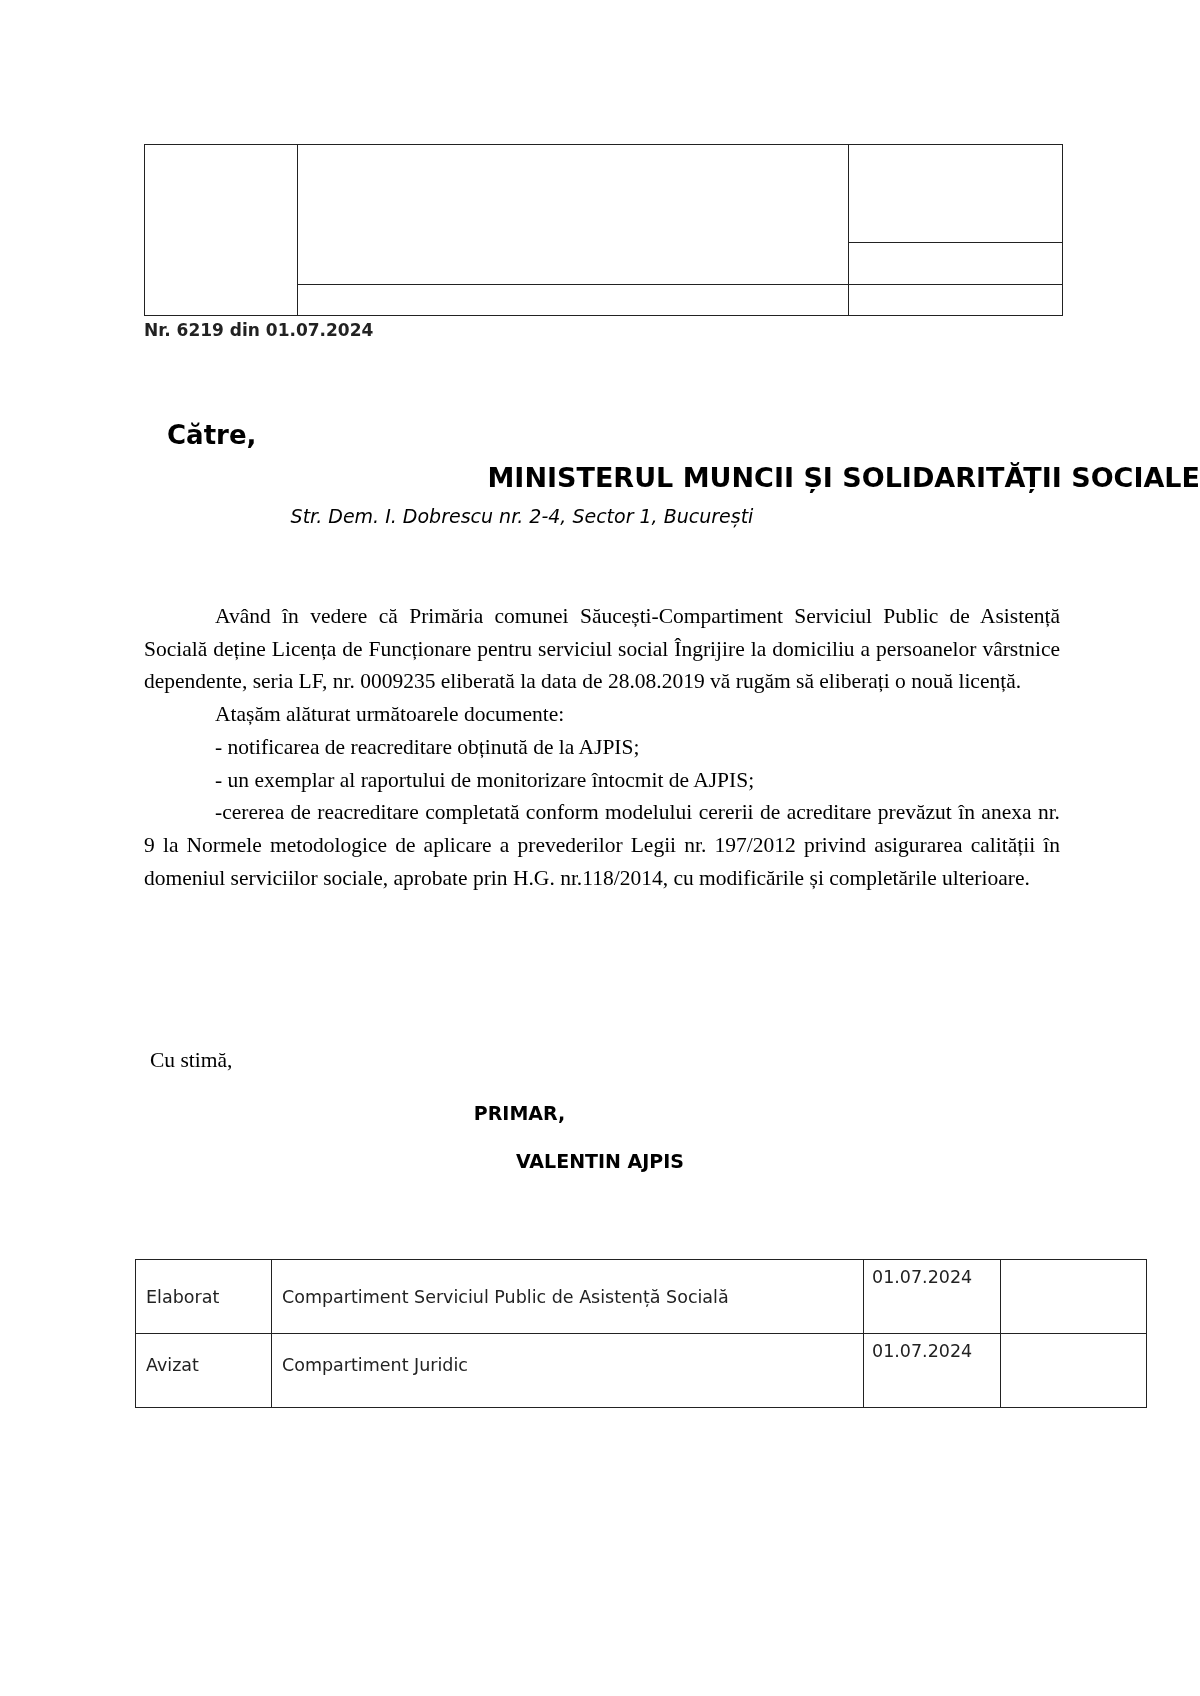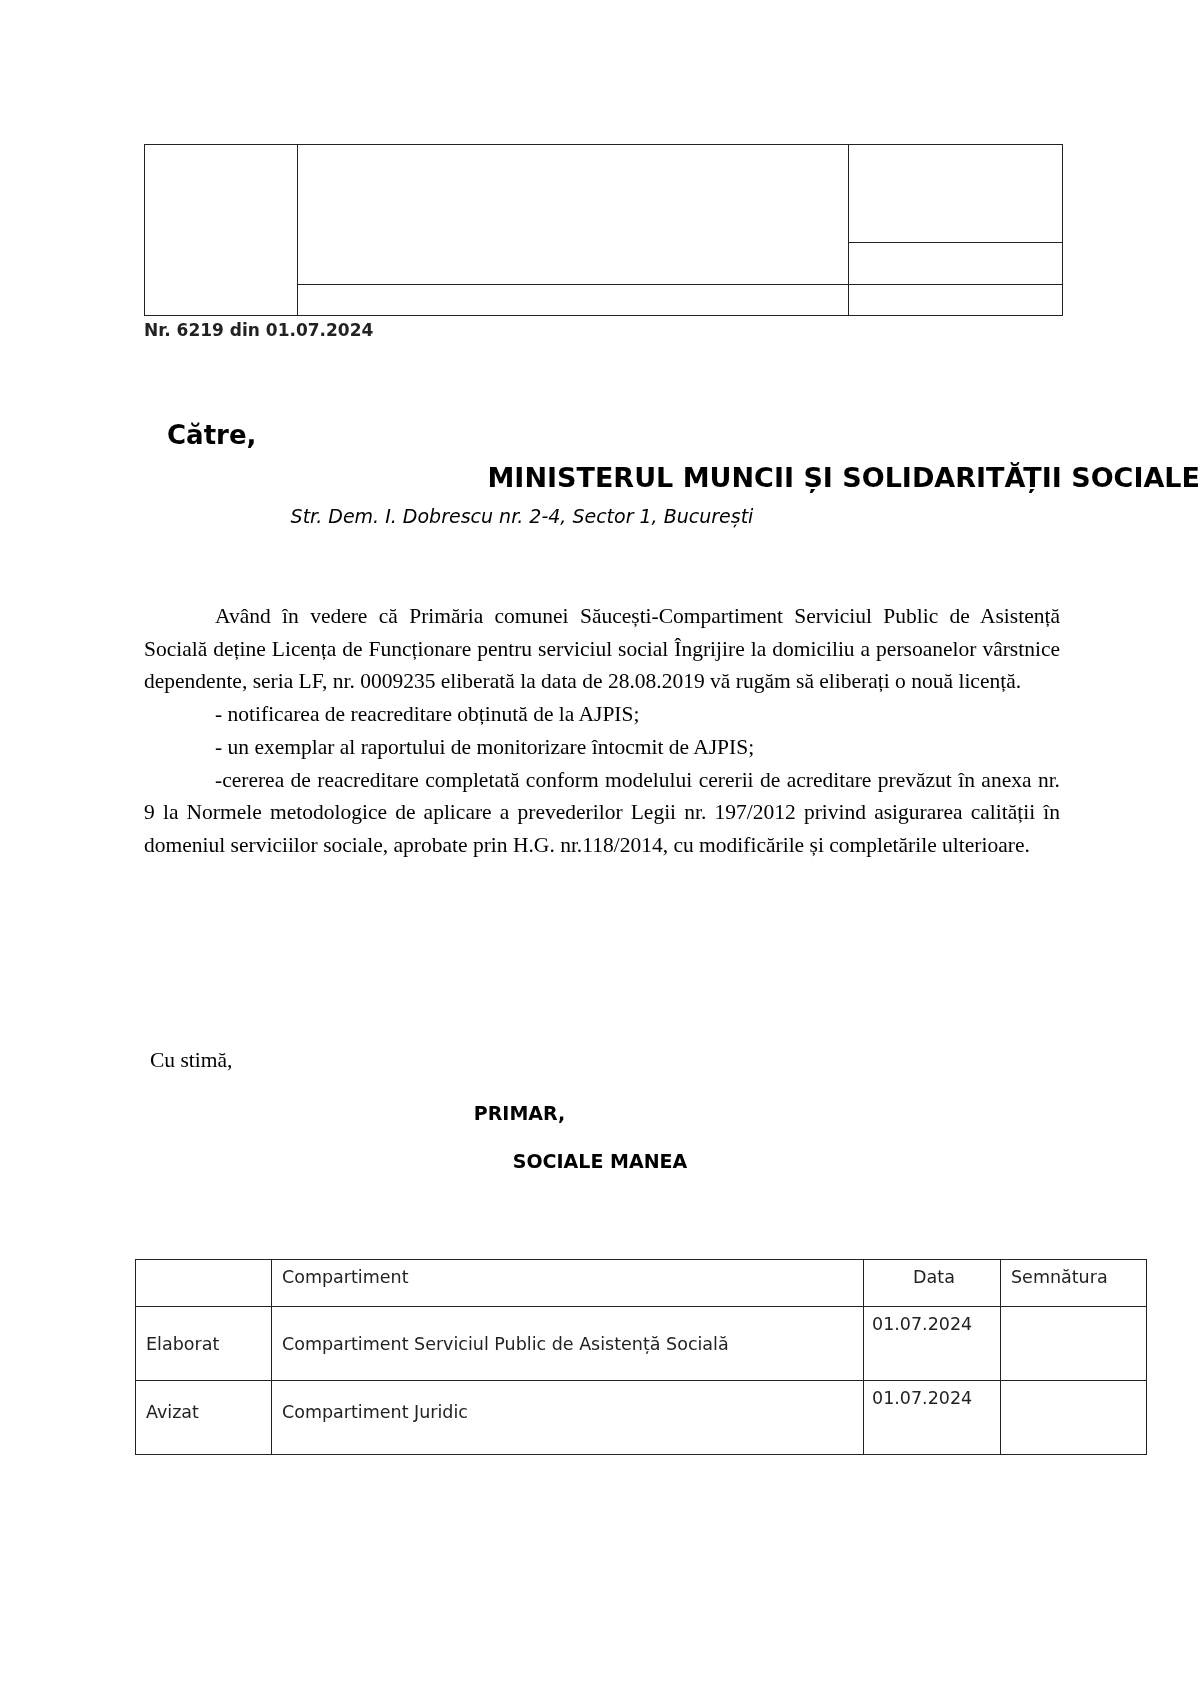--- a/index.html
+++ b/index.html
@@ -51,37 +51,32 @@
 </div>
 
 <div class="abs nr sans">Nr. 6219 din 01.07.2024</div>
 
 <div class="abs catre sans">Către,</div>
 <div class="abs ministry sans">MINISTERUL MUNCII ȘI SOLIDARITĂȚII SOCIALE</div>
 <div class="abs address sans">Str. Dem. I. Dobrescu nr. 2-4, Sector 1, București</div>
 
 <div class="abs body serif">
   <p class="ind">Având în vedere că Primăria comunei Săucești-Compartiment Serviciul Public de Asistență Socială deține Licența de Funcționare pentru serviciul social Îngrijire la domiciliu a persoanelor vârstnice dependente, seria LF, nr. 0009235 eliberată la data de 28.08.2019 vă rugăm să eliberați o nouă licență.</p>
+  <p class="li">Atașăm alăturat următoarele documente:</p>
   <p class="li">- notificarea de reacreditare obținută de la AJPIS;</p>
   <p class="li">- un exemplar al raportului de monitorizare întocmit de AJPIS;</p>
   <p class="ind">-cererea de reacreditare completată conform modelului cererii de acreditare prevăzut în anexa nr. 9 la Normele metodologice de aplicare a prevederilor Legii nr. 197/2012 privind asigurarea calității în domeniul serviciilor sociale, aprobate prin H.G. nr.118/2014, cu modificările și completările ulterioare.</p>
 </div>
 
 <div class="abs cu-stima serif">Cu stimă,</div>
 <div class="abs primar sans">PRIMAR,</div>
-<div class="abs name sans">SOCIALE MANEA</div>
+<div class="abs name sans">VALENTIN AJPIS</div>
 
 <table class="abs appr sans">
   <tbody>
-      <tr class="r0">
-    <td class="c1"></td>
-    <td class="c2">Compartiment</td>
-    <td class="c3 center">Data</td>
-    <td class="c4">Semnătura</td>
-  </tr>
   <tr class="r1">
     <td class="c1 mid">Elaborat</td>
     <td class="c2 mid">Compartiment Serviciul Public de Asistență Socială</td>
     <td class="c3">01.07.2024</td>
     <td class="c4"></td>
   </tr>
   <tr class="r2">
     <td class="c1" style="padding-top:18px;">Avizat</td>
     <td class="c2" style="padding-top:18px;">Compartiment Juridic</td>
     <td class="c3">01.07.2024</td>

